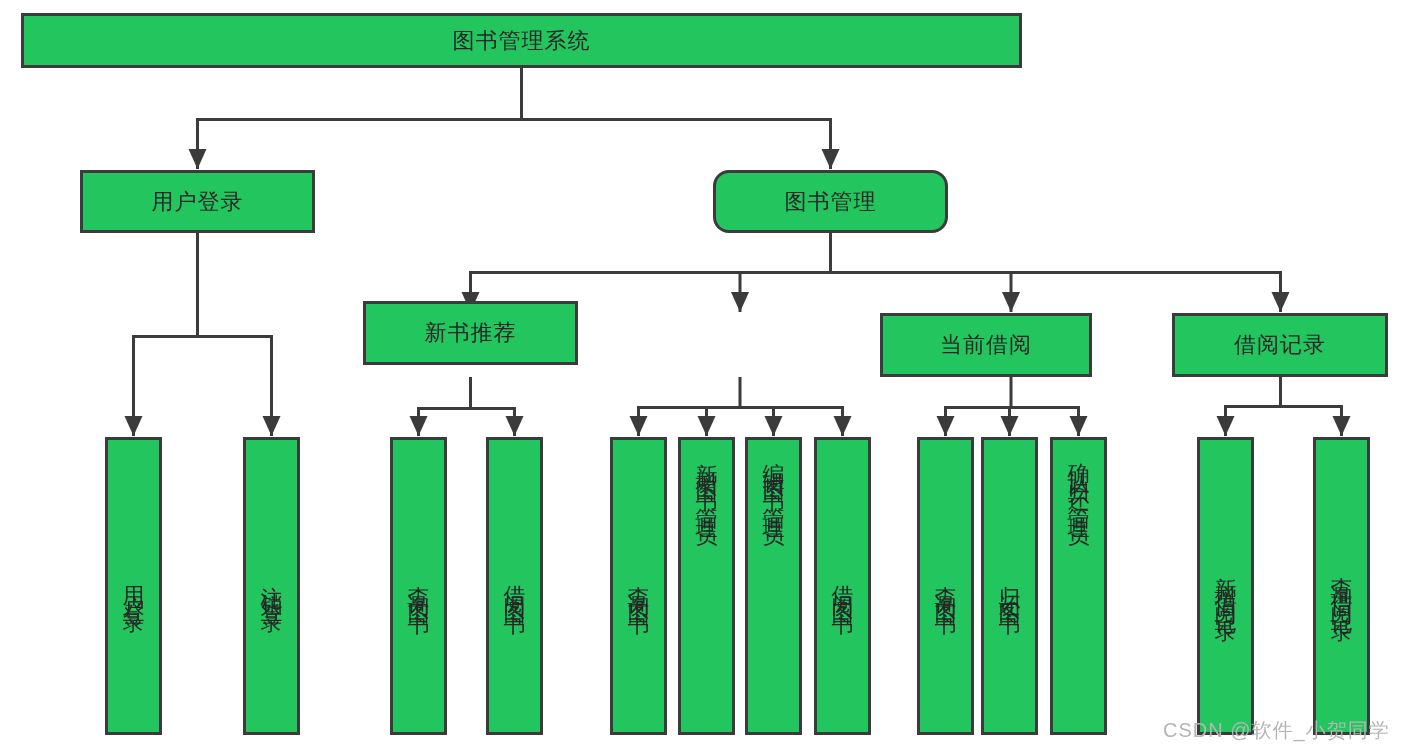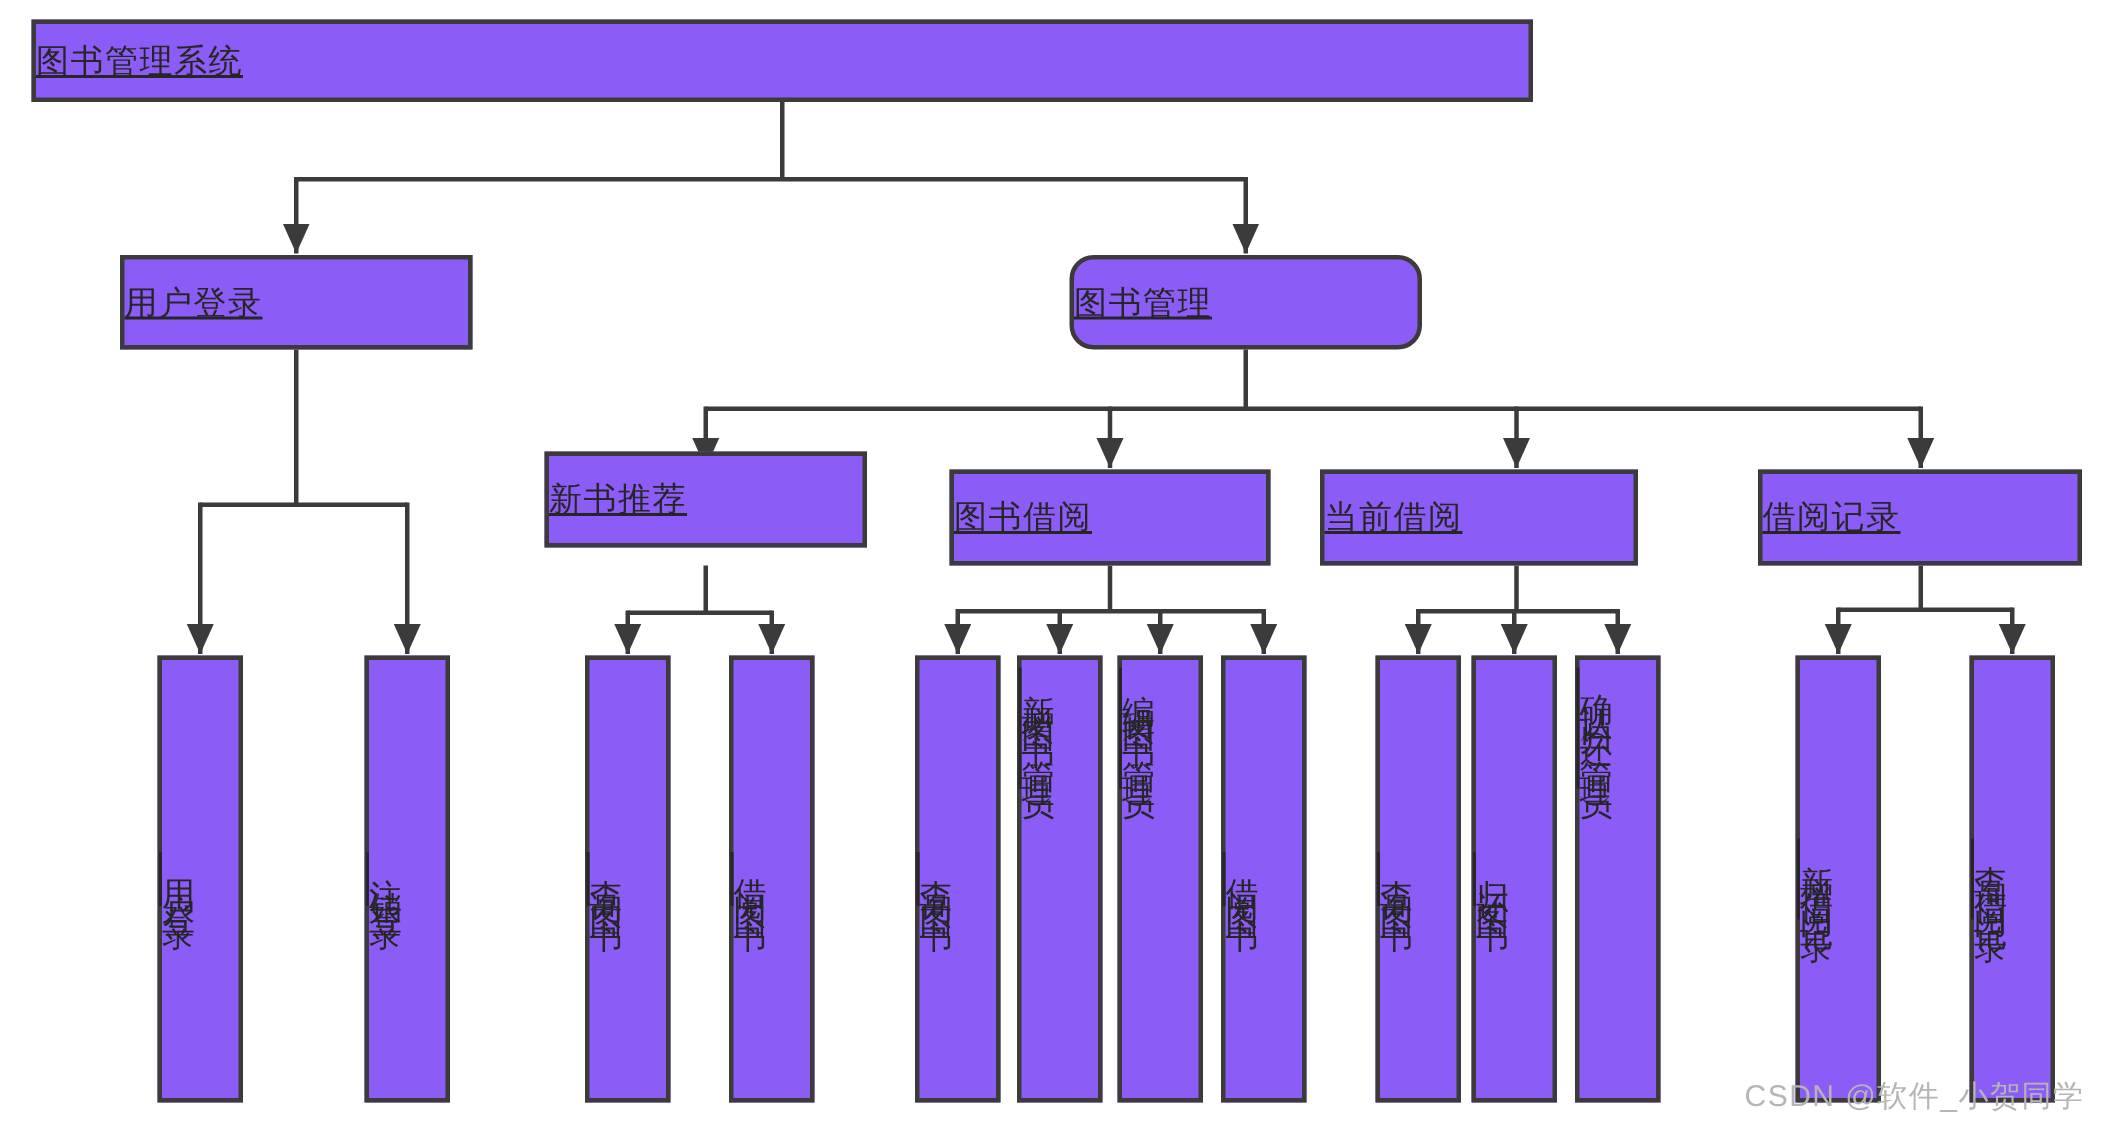--- a/index.html
+++ b/index.html
@@ -1,23 +1,23 @@
 <!DOCTYPE html>
 <html><head>
 <meta charset="utf-8">
 <style>
   html,body{margin:0;padding:0;background:#ffffff;}
   #canvas{
     position:relative;width:1405px;height:747px;background:#ffffff;overflow:hidden;
     font-family:"Liberation Sans",sans-serif;color:#262626;
   }
   .box{
-    position:absolute;box-sizing:border-box;background:#8b5cf6;
-    border:3px solid #3b3b3b;display:flex;align-items:center;
-    font-size:22px;letter-spacing:1px;white-space:nowrap;z-index:2;text-decoration:underline;
+    position:absolute;box-sizing:border-box;background:#22c55e;
+    border:3px solid #3b3b3b;display:flex;align-items:center;justify-content:center;
+    font-size:22px;letter-spacing:1px;white-space:nowrap;z-index:2;
   }
   .leaf{
     width:57px;top:437px;height:298px;
     font-size:22px;letter-spacing:0;
   }
   .leaf .vtext{
     writing-mode:vertical-rl;text-orientation:mixed;
     letter-spacing:9px;line-height:1;
   }
   .leaf.top{align-items:flex-start;}
@@ -83,23 +83,20 @@
   <div class="box" style="left:80px;top:170px;width:235px;height:63px;">
     <span>用户登录</span>
   </div>
   <div class="box" style="left:713px;top:170px;width:235px;height:63px;border-radius:16px;">
     <span>图书管理</span>
   </div>
 
   <div class="box" style="left:363px;top:301px;width:215px;height:64px;">
     <span>新书推荐</span>
   </div>
-  <div class="box" style="left:633px;top:313px;width:214px;height:64px;">
-    <span>图书借阅</span>
-  </div>
   <div class="box" style="left:880px;top:313px;width:212px;height:64px;">
     <span>当前借阅</span>
   </div>
   <div class="box" style="left:1172px;top:313px;width:216px;height:64px;">
     <span>借阅记录</span>
   </div>
 
   <div class="box leaf" style="left:105px;">
     <span class="vtext">用户登录</span>
   </div>

